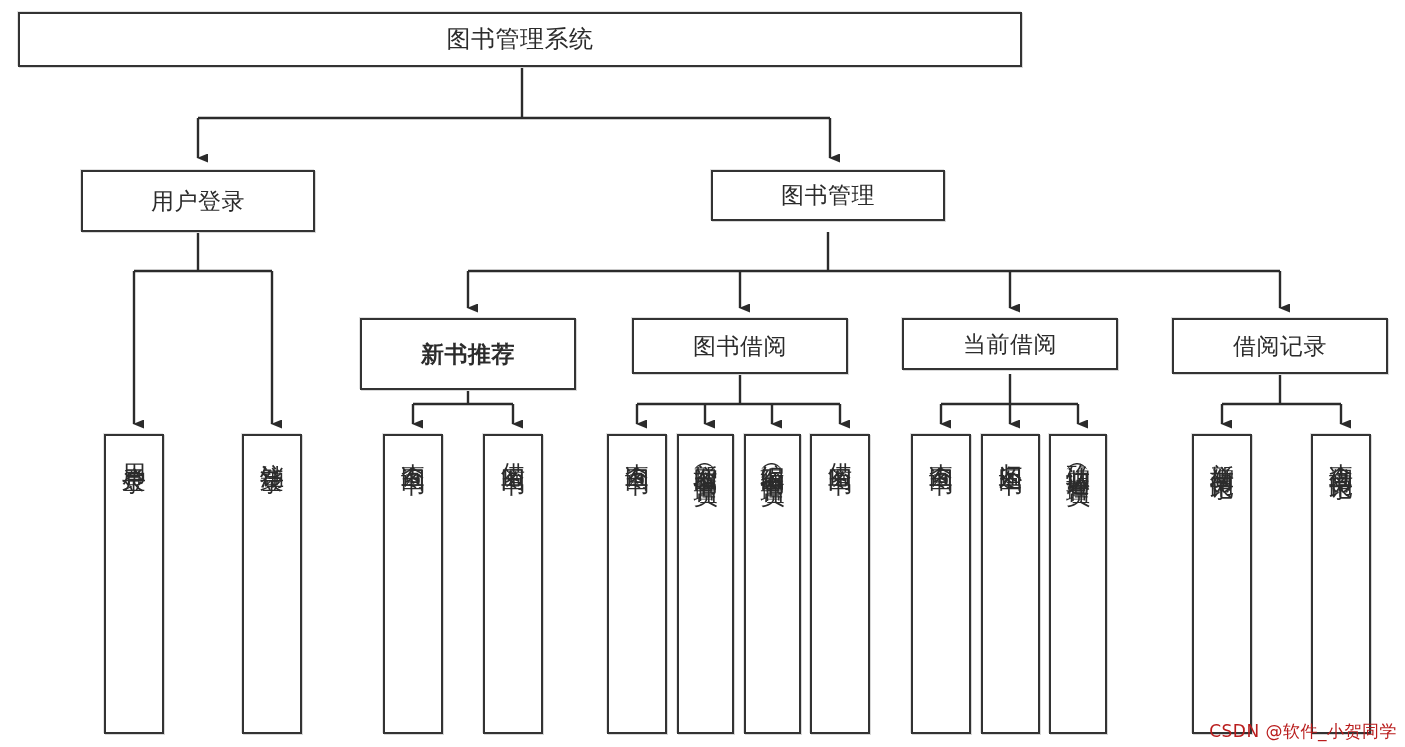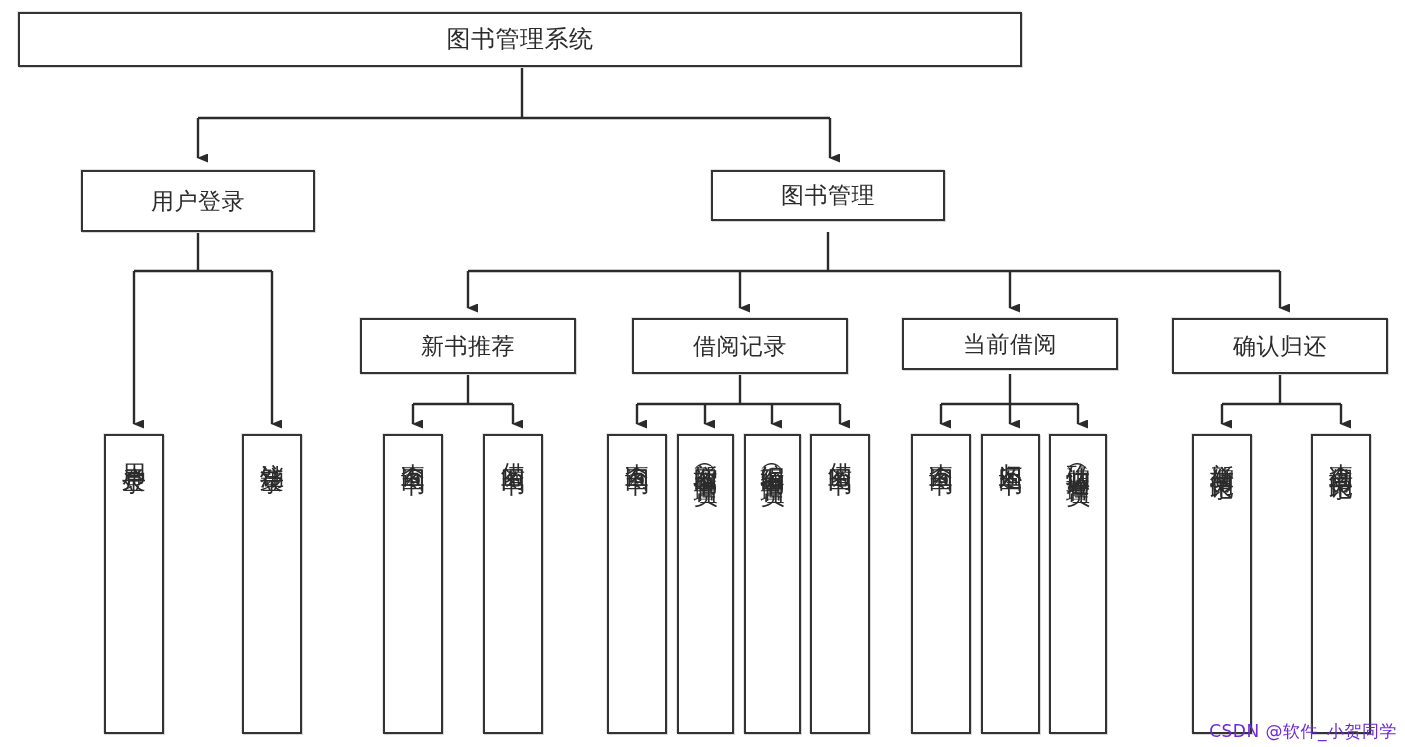--- a/index.html
+++ b/index.html
@@ -60,21 +60,21 @@
     text-align: left;
   }
   .node.root .label {
     font-size: 24px;
   }
   .watermark {
     position: absolute;
     right: 8px;
     bottom: 4px;
     font-size: 17px;
-    color: #6d28d9;
+    color: #b91c1c;
     letter-spacing: 0.5px;
     white-space: nowrap;
     z-index: 3;
     font-family: "DejaVu Sans", "Liberation Sans", sans-serif;
   }
 </style>
 </head>
 <body>
 
 <div id="diagram">
@@ -133,31 +133,31 @@
     <span class="label">图书管理系统</span>
   </div>
 
   <div class="node horiz" style="left:81px; top:170px; width:234px; height:62px;">
     <span class="label">用户登录</span>
   </div>
   <div class="node horiz" style="left:711px; top:170px; width:234px; height:51px;">
     <span class="label">图书管理</span>
   </div>
 
-  <div class="node horiz" style="left:360px; top:318px; width:216px; height:56px;">
+  <div class="node horiz" style="left:360px; top:318px; width:216px; height:72px;font-weight:bold;">
     <span class="label">新书推荐</span>
   </div>
   <div class="node horiz" style="left:632px; top:318px; width:216px; height:56px;">
-    <span class="label">借阅记录</span>
+    <span class="label">图书借阅</span>
   </div>
   <div class="node horiz" style="left:902px; top:318px; width:216px; height:52px;">
     <span class="label">当前借阅</span>
   </div>
   <div class="node horiz" style="left:1172px; top:318px; width:216px; height:56px;">
-    <span class="label">确认归还</span>
+    <span class="label">借阅记录</span>
   </div>
 
   <div class="node vert" style="left:104px; top:434px; width:60px; height:300px;">
     <span class="label">用户登录</span>
   </div>
   <div class="node vert" style="left:242px; top:434px; width:60px; height:300px;">
     <span class="label">注销登录</span>
   </div>
 
   <div class="node vert" style="left:383px; top:434px; width:60px; height:300px;">

